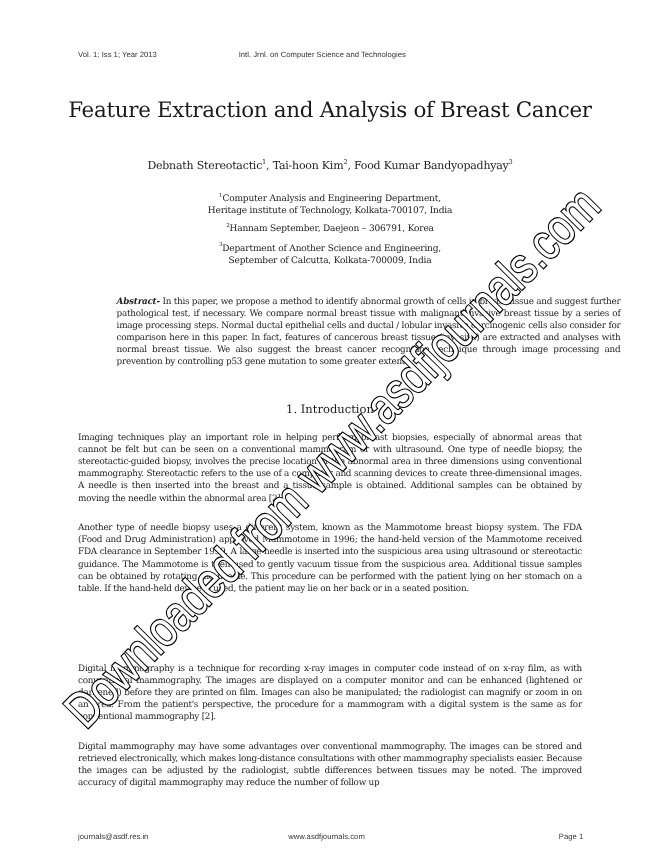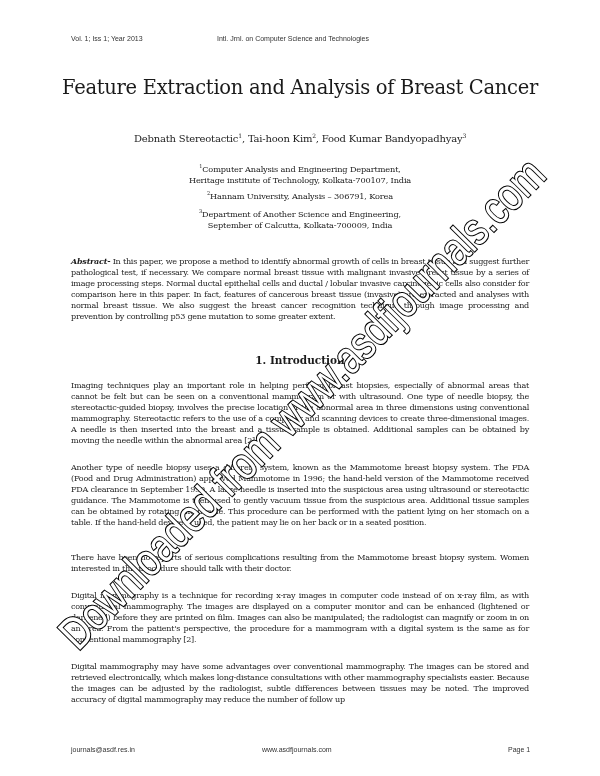--- a/index.html
+++ b/index.html
@@ -1,31 +1,31 @@
 <!DOCTYPE html>
 <html><head>
 <meta charset="utf-8">
 <style>
   html, body { margin: 0; padding: 0; background: #ffffff; }
   body { width: 600px; height: 776px; position: relative; overflow: hidden; }
-  .page { position: absolute; left: 0; top: 4px; width: 600px; height: 600px; background: #fff; color: #1a1a1a; }
+  .page { position: absolute; left: 0; top: 16px; width: 600px; height: 600px; background: #fff; color: #1a1a1a; }
   .run-header, .run-footer { position: absolute; font-family: "Liberation Sans", sans-serif; font-size: 7px; color: #333; white-space: nowrap; }
   .hdr-left { left: 71px; top: 31px; }
   .hdr-center { left: 217px; top: 31px; }
   .ftr-left { left: 71px; top: 742px; }
   .ftr-center { left: 262px; top: 742px; }
   .ftr-right { left: 508px; top: 742px; }
   .title { position: absolute; left: 60px; width: 480px; top: 72px; text-align: center; font-family: "DejaVu Serif", serif; font-size: 19.5px; line-height: 24px; color: #1a1a1a; letter-spacing: -0.3px; }
   .authors { position: absolute; left: 60px; width: 480px; top: 128px; text-align: center; font-family: "DejaVu Serif", serif; font-size: 10px; color: #222; letter-spacing: -0.2px; }
   .authors sup { font-size: 6px; }
   .affil { position: absolute; left: 100px; width: 400px; text-align: center; font-family: "DejaVu Serif", serif; font-size: 8.2px; line-height: 11px; color: #222; letter-spacing: -0.15px; }
   .affil sup { font-size: 5px; }
   .body-block { position: absolute; left: 71px; width: 458px; font-family: "DejaVu Serif", serif; font-size: 8.05px; line-height: 10.9px; color: #1e1e1e; text-align: justify; letter-spacing: -0.25px; }
   .abstract-label { font-weight: bold; font-style: italic; }
-  .section-heading { position: absolute; left: 60px; width: 480px; top: 350px; text-align: center; font-family: "DejaVu Serif", serif; font-weight: bold; font-size: 10.5px; color: #1a1a1a; }
+  .section-heading { position: absolute; left: 60px; width: 480px; top: 350px; text-align: center; font-family: "DejaVu Serif", serif; font-weight: normal; font-size: 10.5px; color: #1a1a1a; }
   .watermark { position: absolute; left: 0; top: 0; width: 600px; height: 776px; pointer-events: none; }
   .watermark text { font-family: "Liberation Sans", sans-serif; font-size: 46px; fill: #ffffff; stroke: #000000; stroke-width: 2.2px; paint-order: stroke; }
 </style>
 </head>
 <body>
 
 <div class="page">
 
   <div class="run-header hdr-left">Vol. 1; Iss 1; Year 2013</div>
   <div class="run-header hdr-center">Intl. Jrnl. on Computer Science and Technologies</div>
@@ -38,36 +38,35 @@
     <span>Debnath Stereotactic</span><sup>1</sup>,
     <span>Tai-hoon Kim</span><sup>2</sup>,
     <span>Food Kumar Bandyopadhyay</span><sup>3</sup>
   </div>
 
   <div class="affil" style="top:157px;">
     <div><sup>1</sup><span>Computer Analysis and Engineering Department,</span></div>
     <div>Heritage institute of Technology, Kolkata-700107, India</div>
   </div>
   <div class="affil" style="top:184px;">
-    <div><sup>2</sup><span>Hannam University, Analysis – 306791, Korea</span></div>
+    <div><sup>2</sup><span>Hannam September, Daejeon – 306791, Korea</span></div>
   </div>
   <div class="affil" style="top:202px;">
     <div><sup>3</sup><span>Department of Another Science and Engineering,</span></div>
     <div>September of Calcutta, Kolkata-700009, India</div>
   </div>
 
-  <div class="body-block" style="top:252px;">
+  <div class="body-block" style="top:252px;margin-left:35px;">
     <span class="abstract-label">Abstract-</span><span> In this paper, we propose a method to identify abnormal growth of cells in breast tissue and suggest further pathological test, if necessary. We compare normal breast tissue with malignant invasive breast tissue by a series of image processing steps. Normal ductal epithelial cells and ductal / lobular invasive carcinogenic cells also consider for comparison here in this paper. In fact, features of cancerous breast tissue (invasive) are extracted and analyses with normal breast tissue. We also suggest the breast cancer recognition technique through image processing and prevention by controlling p53 gene mutation to some greater extent.</span>
   </div>
 
   <div class="section-heading">1.  Introduction</div>
 
   <div class="body-block" style="top:377px;">Imaging techniques play an important role in helping perform breast biopsies, especially of abnormal areas that cannot be felt but can be seen on a conventional mammogram or with ultrasound. One type of needle biopsy, the stereotactic-guided biopsy, involves the precise location of the abnormal area in three dimensions using conventional mammography. Stereotactic refers to the use of a computer and scanning devices to create three-dimensional images. A needle is then inserted into the breast and a tissue sample is obtained. Additional samples can be obtained by moving the needle within the abnormal area [2].</div>
   <div class="body-block" style="top:459px;">Another type of needle biopsy uses a different system, known as the Mammotome breast biopsy system. The FDA (Food and Drug Administration) approved Mammotome in 1996; the hand-held version of the Mammotome received FDA clearance in September 1999. A large needle is inserted into the suspicious area using ultrasound or stereotactic guidance. The Mammotome is then used to gently vacuum tissue from the suspicious area. Additional tissue samples can be obtained by rotating the needle. This procedure can be performed with the patient lying on her stomach on a table. If the hand-held device is used, the patient may lie on her back or in a seated position.</div>
-  <div class="body-block" style="top:549px;">There have been no reports of serious complications resulting from the Mammotome breast biopsy system. Women interested in this procedure should talk with their doctor.</div>
   <div class="body-block" style="top:587px;">Digital mammography is a technique for recording x-ray images in computer code instead of on x-ray film, as with conventional mammography. The images are displayed on a computer monitor and can be enhanced (lightened or darkened) before they are printed on film. Images can also be manipulated; the radiologist can magnify or zoom in on an area. From the patient's perspective, the procedure for a mammogram with a digital system is the same as for conventional mammography [2].</div>
   <div class="body-block" style="top:658px;">Digital mammography may have some advantages over conventional mammography. The images can be stored and retrieved electronically, which makes long-distance consultations with other mammography specialists easier. Because the images can be adjusted by the radiologist, subtle differences between tissues may be noted. The improved accuracy of digital mammography may reduce the number of follow up</div>
 
   <svg class="watermark" viewBox="0 0 600 776" width="600" height="776">
     <text x="0" y="0" transform="translate(78,648) rotate(-45.3)" textLength="668" lengthAdjust="spacingAndGlyphs">Downloaded from www.asdfjournals.com</text>
   </svg>
 
   <div class="run-footer ftr-left">journals@asdf.res.in</div>
   <div class="run-footer ftr-center">www.asdfjournals.com</div>
   <div class="run-footer ftr-right">Page 1</div>

